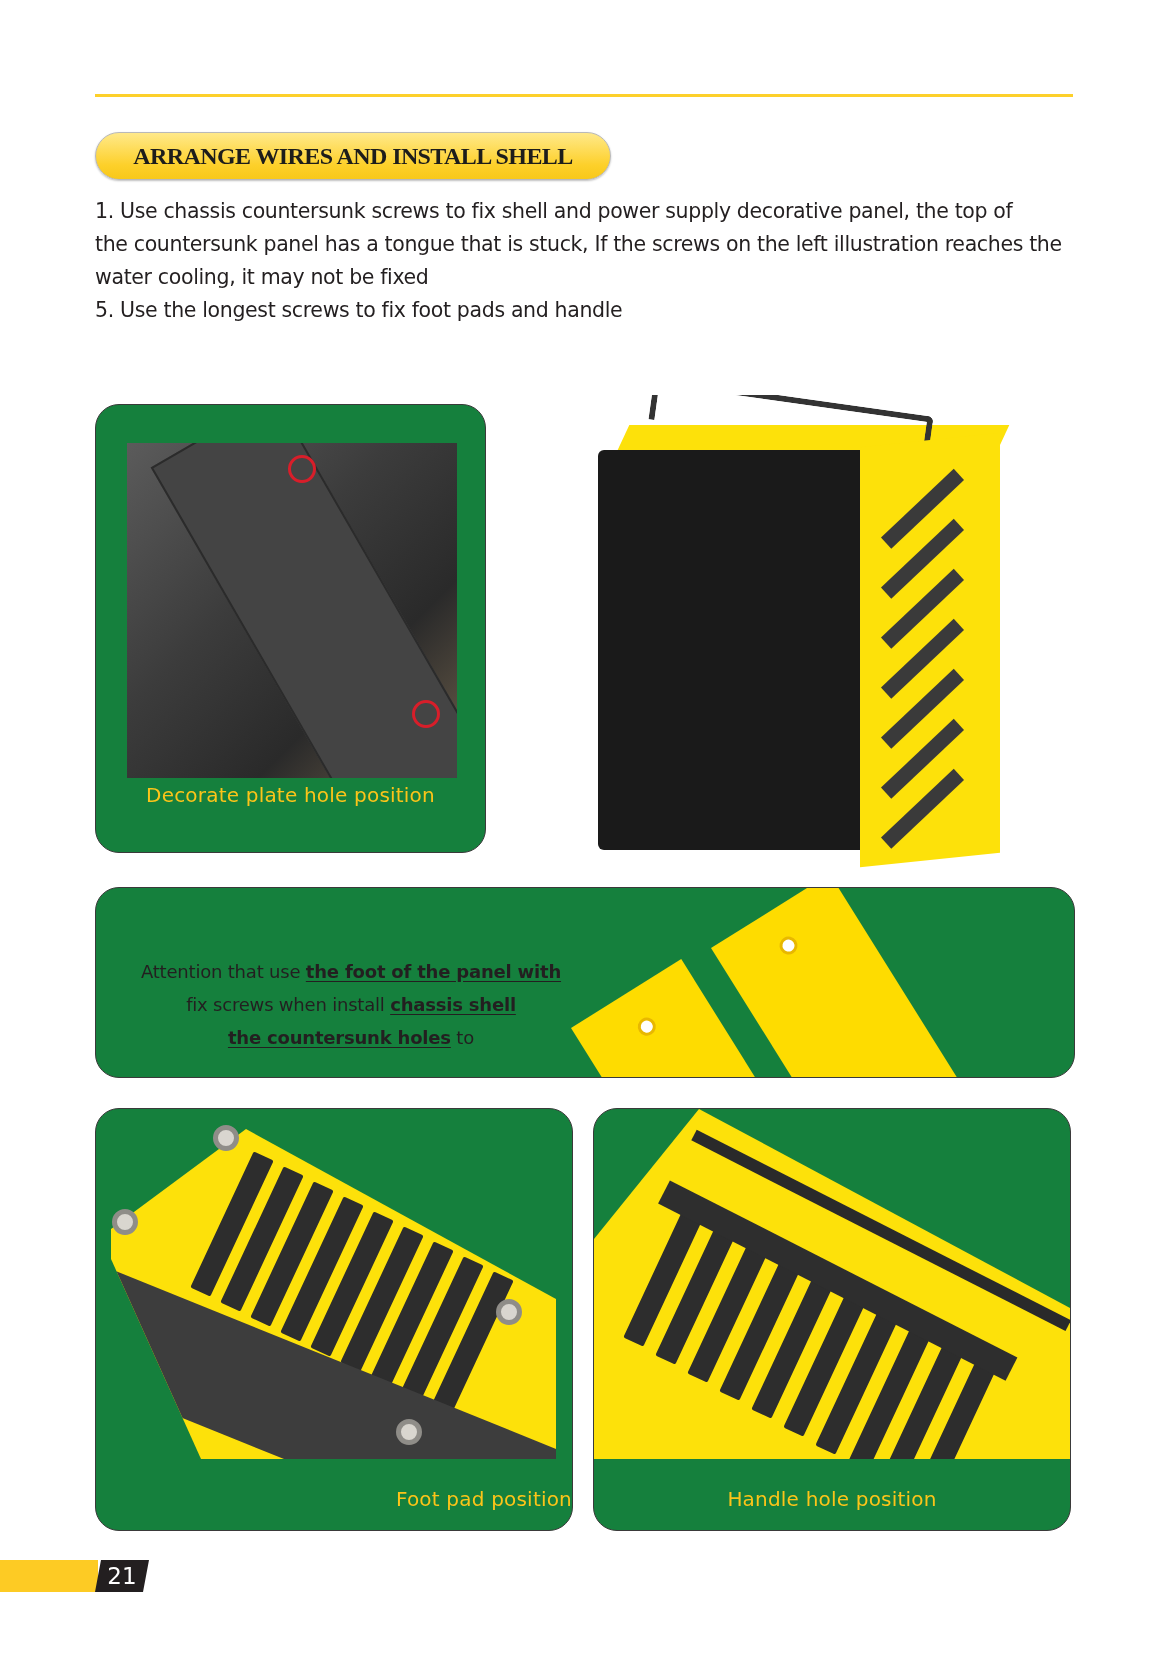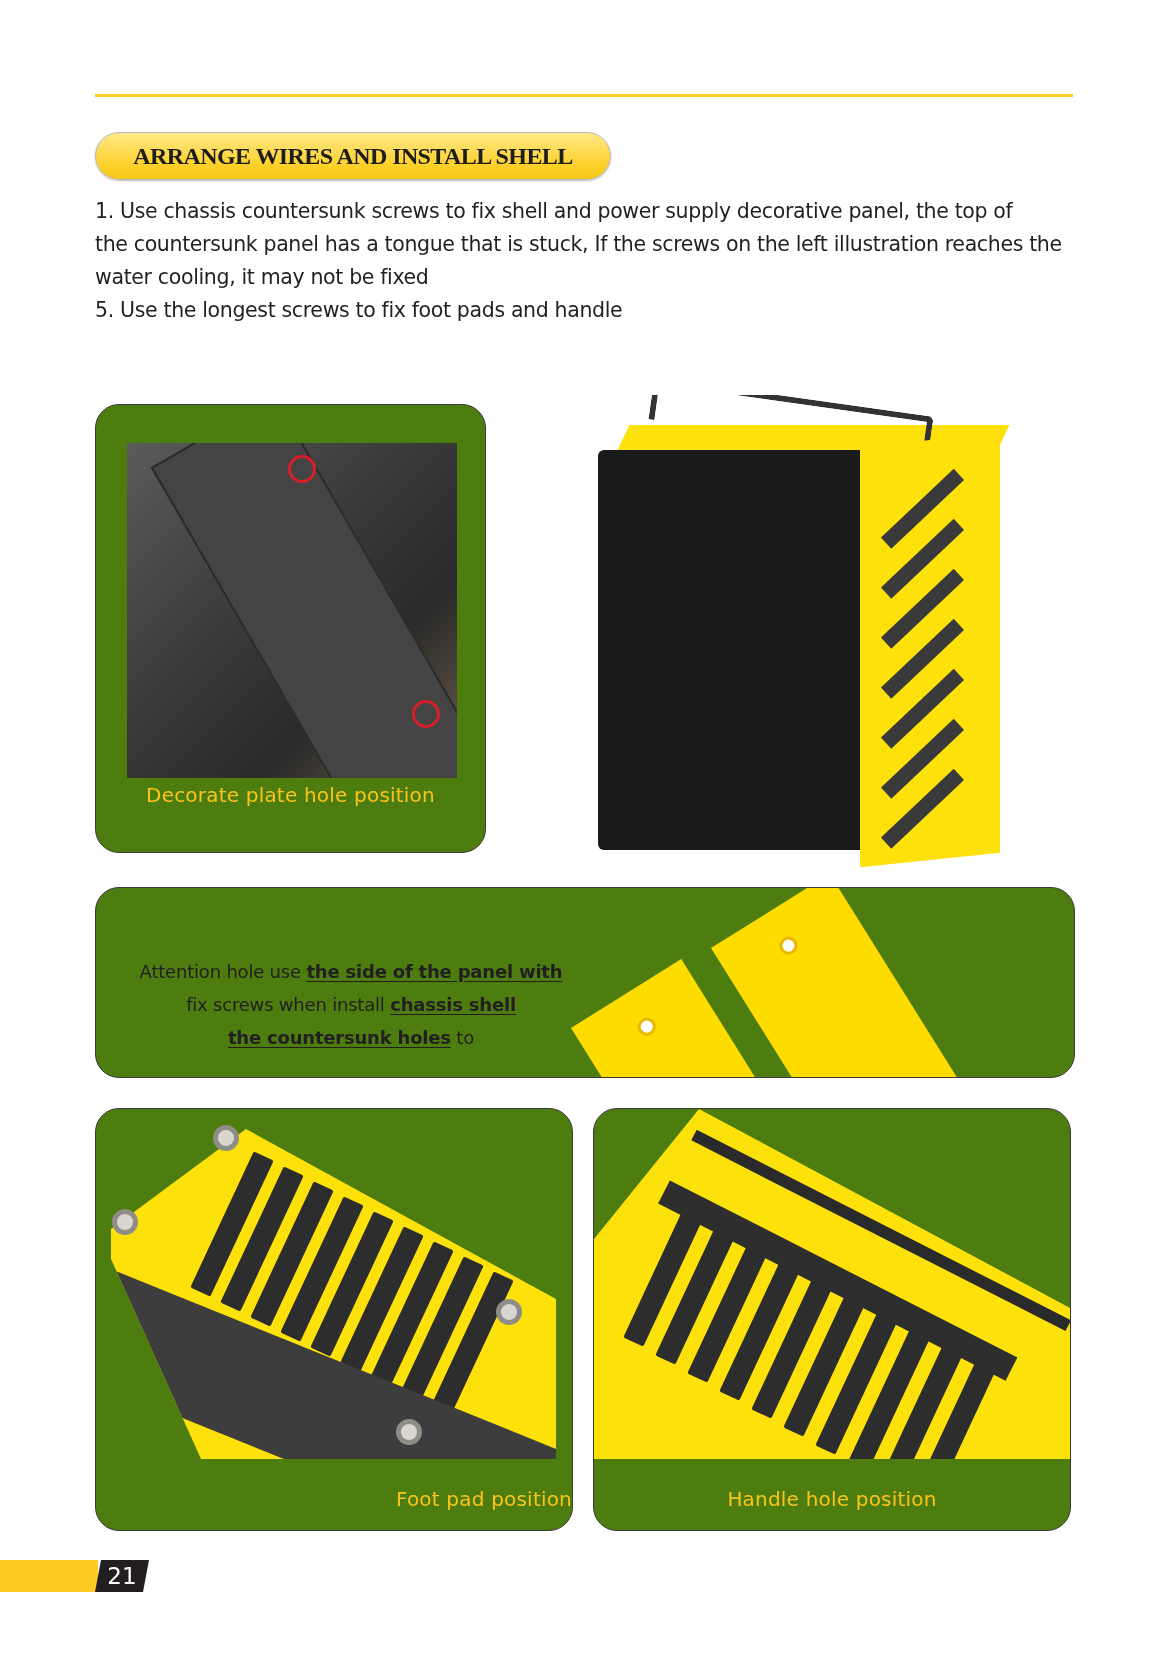--- a/index.html
+++ b/index.html
@@ -18,21 +18,21 @@
   .title-pill span {
     font-family:Liberation Serif, serif; font-weight:bold; font-size:24px;
     letter-spacing:-0.6px; color:#1d1d1b;
   }
   .instructions { position:absolute; left:95px; top:195px; width:990px; }
   .instructions p {
     margin:0; font-family:"DejaVu Sans", sans-serif; font-size:20.5px; line-height:33px;
     letter-spacing:-0.35px; color:#231f20;
   }
   .card {
-    position:absolute; border:1.5px solid #3a3a3a; border-radius:24px; background:#4d7c0f;
+    position:absolute; border:1.5px solid #3a3a3a; border-radius:24px; background:#15803d;
     box-sizing:border-box; overflow:hidden;
   }
   .caption {
     position:absolute; left:0; right:0; text-align:center; color:#fcc419;
     font-family:"DejaVu Sans", sans-serif; font-size:20px; letter-spacing:0.2px;
   }
   
   .photo { position:absolute; overflow:hidden; }
   .photo-decor { background:linear-gradient(135deg,#5b5b5b 0%,#3c3c3c 40%,#2a2a2a 70%,#6b5d4a 100%); }
   .plate {
@@ -113,21 +113,21 @@
     <div class="stripe" style="left:15px; top:160px;"></div>
     <div class="stripe" style="left:15px; top:210px;"></div>
     <div class="stripe" style="left:15px; top:260px;"></div>
     <div class="stripe" style="left:15px; top:310px;"></div>
     <div class="stripe" style="left:15px; top:360px;"></div>
   </div>
 </div>
 
 <div class="card" style="left:95px; top:887px; width:980px; height:191px;">
   <div class="attention-text">
-    <div><span>Attention hole use </span><b>the side of the panel with </b></div>
+    <div><span>Attention that use </span><b>the foot of the panel with </b></div>
     <div><span>fix screws when install </span><b>chassis shell</b></div>
     <div><b>the countersunk holes</b><span> to</span></div>
   </div>
   <div class="photo" style="left:470px; top:0; width:505px; height:190px;">
     <div class="yellow-panel" style="left:5px; top:140px; width:130px; height:200px;">
       <div class="hole" style="left:56px; top:30px;"></div>
     </div>
     <div class="yellow-panel" style="left:145px; top:60px; width:140px; height:300px;">
       <div class="hole" style="left:58px; top:30px;"></div>
     </div>

